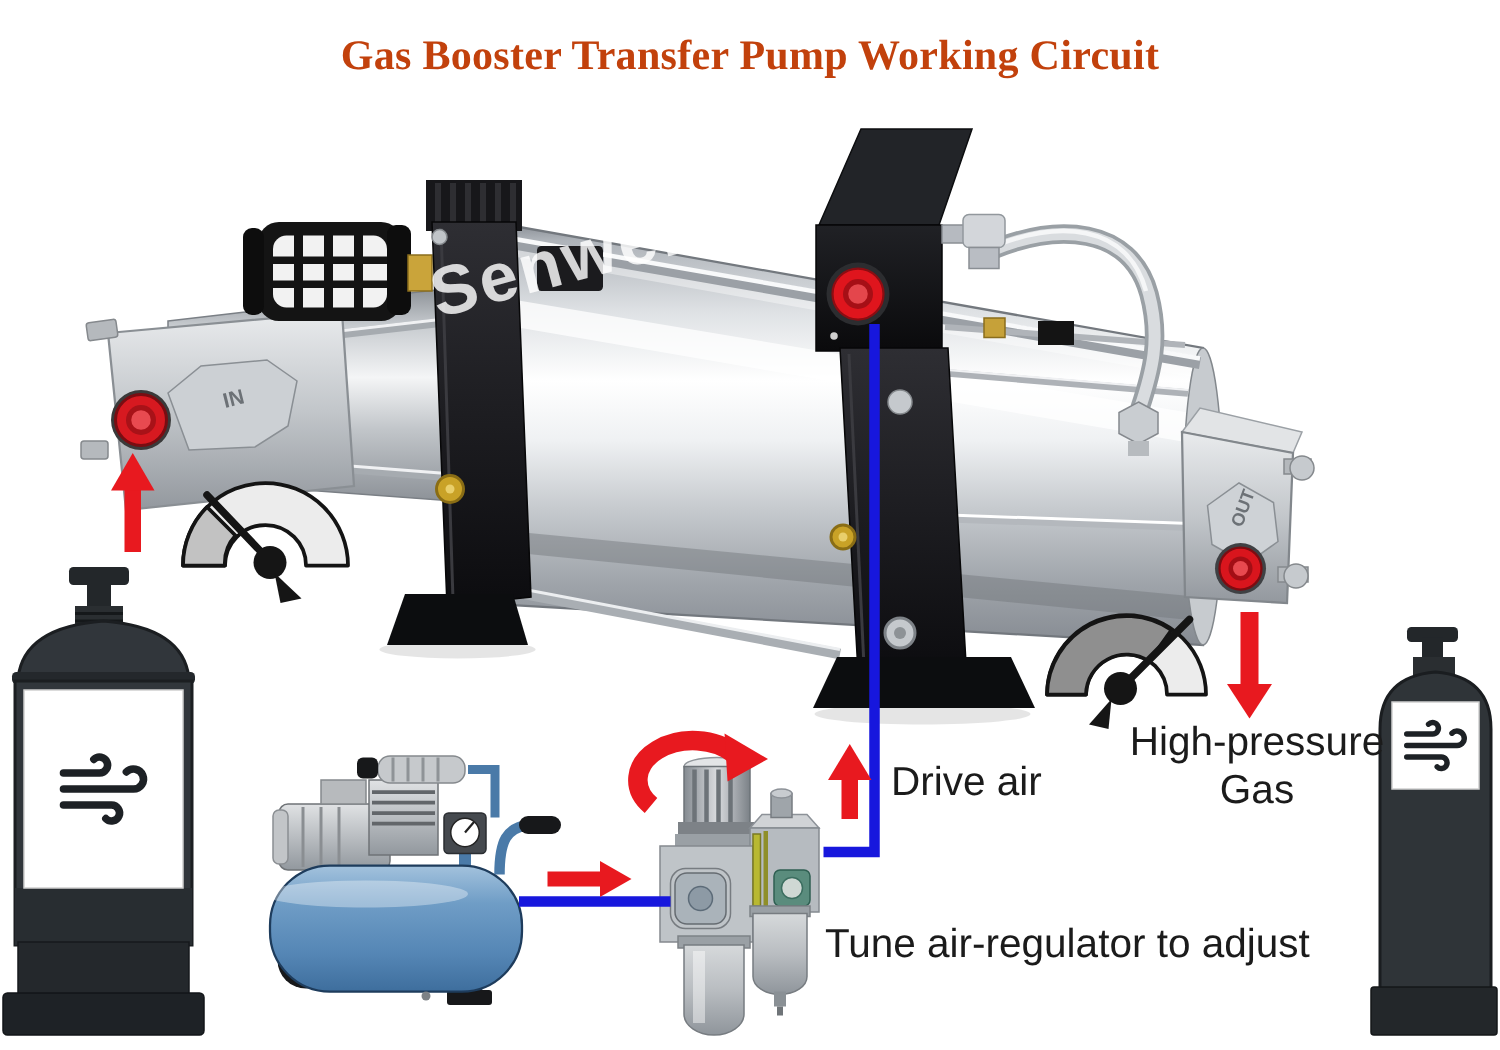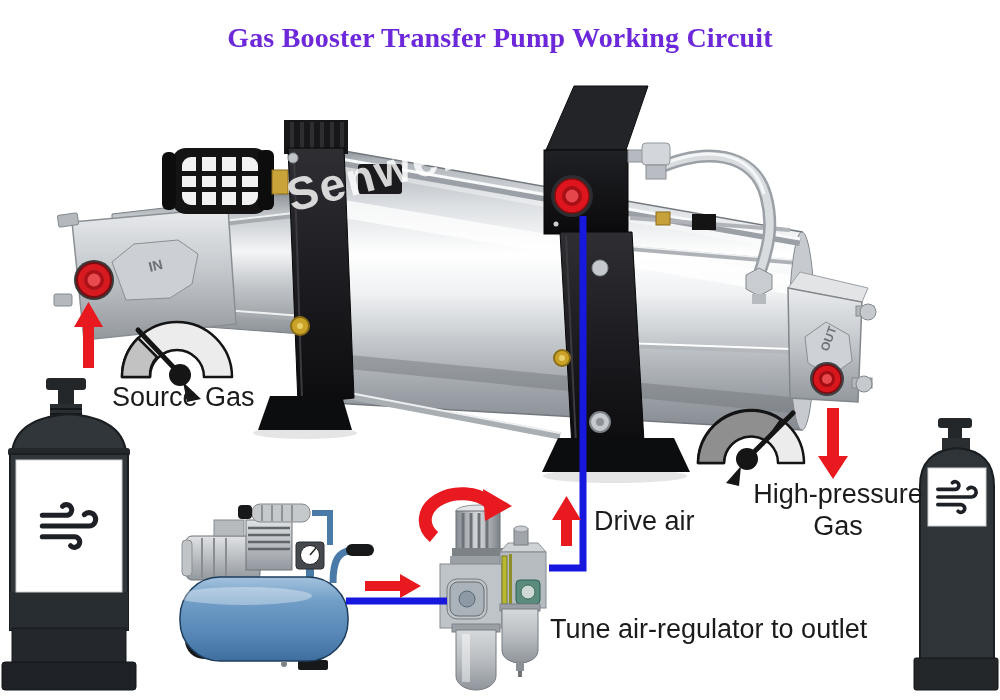--- a/index.html
+++ b/index.html
@@ -1,19 +1,19 @@
 <!DOCTYPE html>
 <html><head>
 <meta charset="utf-8">
 <style>
   html,body{margin:0;padding:0;background:#fff;}
   .stage{position:relative;width:1000px;height:700px;background:#ffffff;overflow:hidden;
          font-family:"Liberation Sans", sans-serif;}
   .title{position:absolute;left:0;top:22px;width:1000px;text-align:center;
-         font-family:"Liberation Serif", serif;font-weight:bold;font-size:28px;color:#6d28d9;
+         font-family:"Liberation Serif", serif;font-weight:bold;font-size:28px;color:#c2410c;
          letter-spacing:.2px;}
   .lbl{position:absolute;color:#1b1b1b;font-size:27px;white-space:nowrap;line-height:1.2;}
   .lbl.center{text-align:center;}
   svg{position:absolute;left:0;top:0;}
   .watermark{font-weight:bold;font-size:46px;letter-spacing:2px;fill:rgba(255,255,255,.82);}
   .stamp{font-weight:bold;fill:#6c7176;}
 </style>
 </head>
 <body>
 
@@ -328,25 +328,24 @@
       </g>
       <g>
         <path d="M434 537 A35 25 0 1 1 490 503" fill="none" stroke="#e8191f" stroke-width="13"></path>
         <polygon points="483,489 512,506 485,521"></polygon>
       </g>
     </g>
   </svg>
 
   <div class="title">Gas Booster Transfer Pump Working Circuit</div>
 
-  <div class="lbl" style="left:112px;top:381px;">Source Gas</div>
 
   <div class="lbl" style="left:594px;top:505px;">Drive air</div>
 
   <div class="lbl center" style="left:743px;top:478px;width:190px;">
     <div>High-pressure</div>
     <div>Gas</div>
   </div>
 
   <div class="lbl" style="left:550px;top:613px;">
-    <div>Tune air-regulator to outlet</div>
+    <div>Tune air-regulator to adjust</div>
   </div>
 </div>
 
 </body></html>

